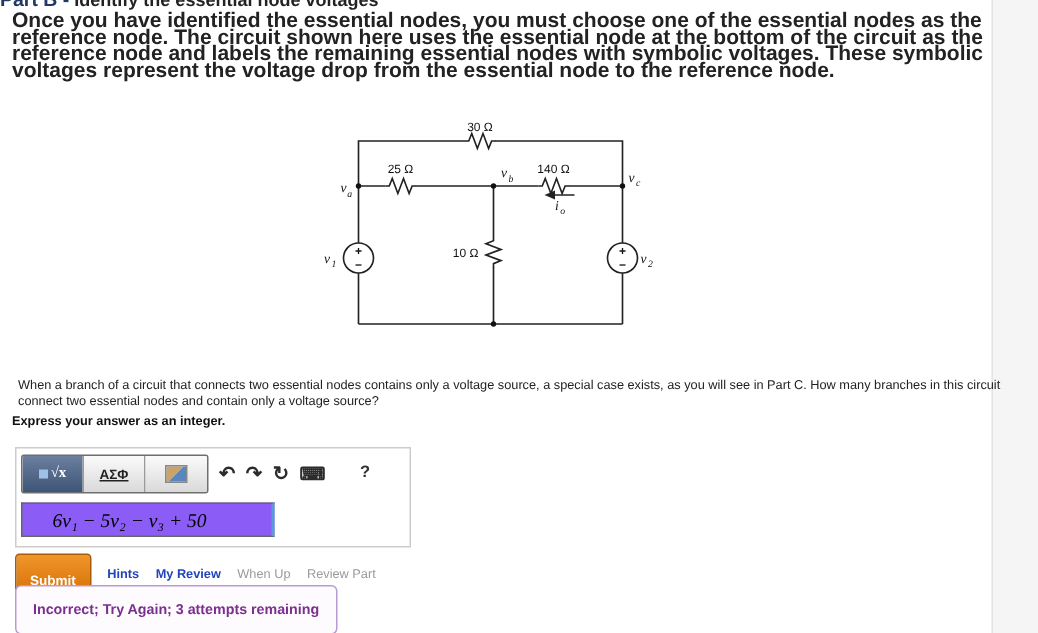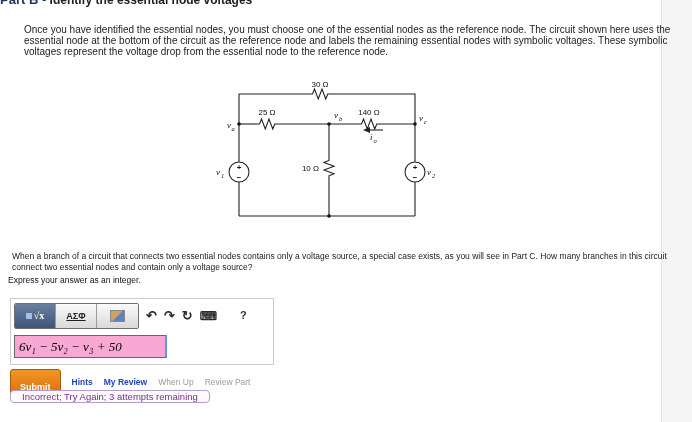--- a/index.html
+++ b/index.html
@@ -5,27 +5,27 @@
   html,body{margin:0;padding:0;background:#fff;}
   .page{position:relative;width:692px;height:422px;background:#fff;overflow:hidden;
         font-family:"Liberation Sans",sans-serif;color:#222;}
   .right-gutter{position:absolute;right:0;top:0;width:30px;height:422px;
         background:#f5f5f5;border-left:1px solid #e4e4e4;}
   
   .heading-crop{position:absolute;left:0;top:0;height:7px;width:400px;overflow:hidden;}
   .heading-inner{white-space:nowrap;margin-top:-8px;font-size:12px;font-weight:bold;}
   .heading-part{color:#1f3864;font-size:13px;}
   .heading-title{color:#222;}
-  .intro{position:absolute;left:8px;top:8px;width:650px;margin:16px;
-        font-size:10px;line-height:11px;color:#222;}
+  .intro{position:absolute;left:8px;top:8px;width:650px;margin:0;
+        font-size:14px;line-height:11px;color:#222;font-weight:bold;}
   .circuit{position:absolute;left:207px;top:76px;width:230px;height:158px;}
   .question{position:absolute;left:8px;top:247px;width:660px;margin:4px;
         font-size:8.5px;line-height:11px;color:#222;}
   .instruction{position:absolute;left:8px;top:275px;margin:0;
-        font-size:8.5px;font-weight:normal;color:#111;}
+        font-size:8.5px;font-weight:bold;color:#111;}
   
   .answer-widget{position:absolute;left:10px;top:298px;width:262px;height:65px;
         border:1px solid #ccc;background:#fff;}
   .toolbar{position:absolute;left:3px;top:4px;height:25px;display:flex;
         align-items:center;gap:7px;}
   .btn-group{display:flex;height:24px;border:1px solid #6f6f6f;border-radius:2px;
         overflow:hidden;background:linear-gradient(#f4f4f4,#d5d5d5);}
   .tb-btn{display:flex;align-items:center;justify-content:center;width:41px;height:24px;
         border:none;border-right:1px solid #9a9a9a;cursor:pointer;
         background:linear-gradient(#fbfbfb,#d9d9d9);padding:0;}
@@ -35,35 +35,35 @@
   .blue-sq{width:6px;height:6px;background:#9fc1e8;display:inline-block;margin-right:2px;}
   .tb-glyph{font-size:10px;font-weight:bold;color:#222;font-family:"Liberation Serif",serif;}
   .greek{font-size:9px;font-weight:bold;color:#222;letter-spacing:0;text-decoration:underline;}
   .mini-img{width:13px;height:10px;border:1px solid #888;
         background:linear-gradient(135deg,#c9a36a 50%,#5a86c0 50%);}
   .icon-btn{border:none;background:none;padding:0;cursor:pointer;color:#2b2b2b;
         font-size:13px;font-weight:bold;line-height:1;}
   .icon-btn.kb{font-size:12px;}
   .icon-btn.help{margin-left:16px;font-size:11px;color:#333;}
   .answer-input{position:absolute;left:3px;top:36px;width:146px;height:21px;
-        border:1px solid #666;border-right:2px solid #5b9bd5;background:#f9a8d4;
-        display:flex;align-items:center;padding-left:4px;cursor:text;}
+        border:1px solid #666;border-right:2px solid #5b9bd5;background:#8b5cf6;
+        display:flex;align-items:center;padding-left:20px;cursor:text;}
   .expr{font-family:"Liberation Serif",serif;font-style:italic;font-size:13px;color:#000;}
   
   .actions-row{position:absolute;left:10px;top:369px;display:flex;align-items:center;gap:11px;}
   .submit{height:17px;padding:12px 9px;background:linear-gradient(#f0962a,#d9730a);
         border:1px solid #a85c08;border-radius:3px;color:#fff;font-weight:bold;
         font-size:9px;cursor:pointer;font-family:"Liberation Sans",sans-serif;}
   .link{font-size:8.5px;cursor:pointer;}
   .link.blue{color:#2244bb;font-weight:bold;}
   .link.gray{color:#9a9a9a;}
   
   .feedback{position:absolute;left:10px;top:390px;display:inline-block;
         border:1px solid #b79cd4;border-radius:4px;background:#fefbff;
-        padding:0 11px;font-size:9.5px;font-weight:normal;color:#7a2e8d;}
+        padding:10px 11px;font-size:9.5px;font-weight:bold;color:#7a2e8d;}
   
   .cv{font-family:"Liberation Serif",serif;font-style:italic;font-size:9px;fill:#111;}
   .cs{font-family:"Liberation Serif",serif;font-style:italic;font-size:6.5px;fill:#111;}
   .rl{font-family:"Liberation Sans",sans-serif;font-size:8px;fill:#111;}
   .sign{font-family:"Liberation Sans",sans-serif;font-size:8px;font-weight:bold;fill:#111;}
 </style>
 </head>
 <body>
 
 <div class="page">

